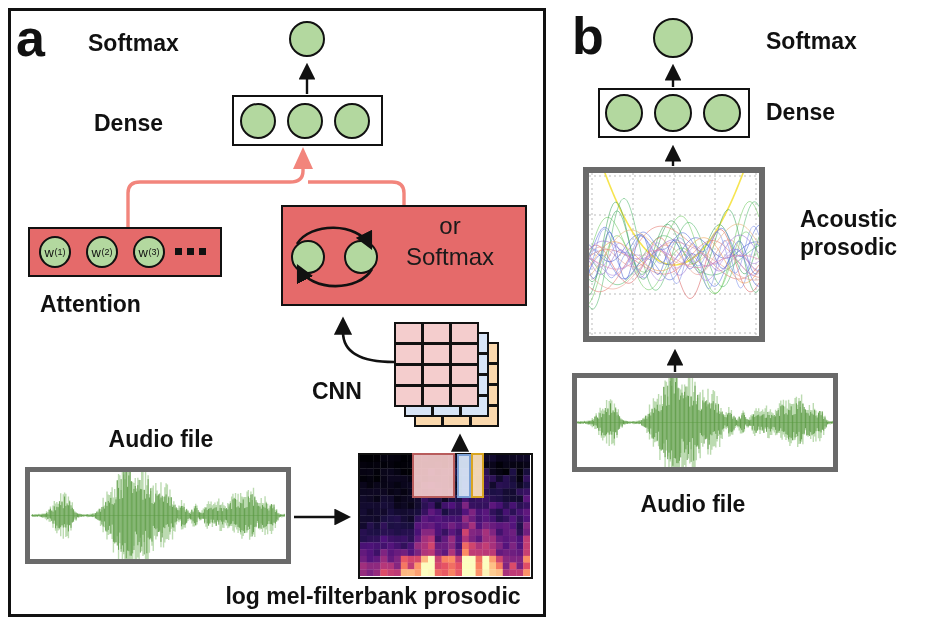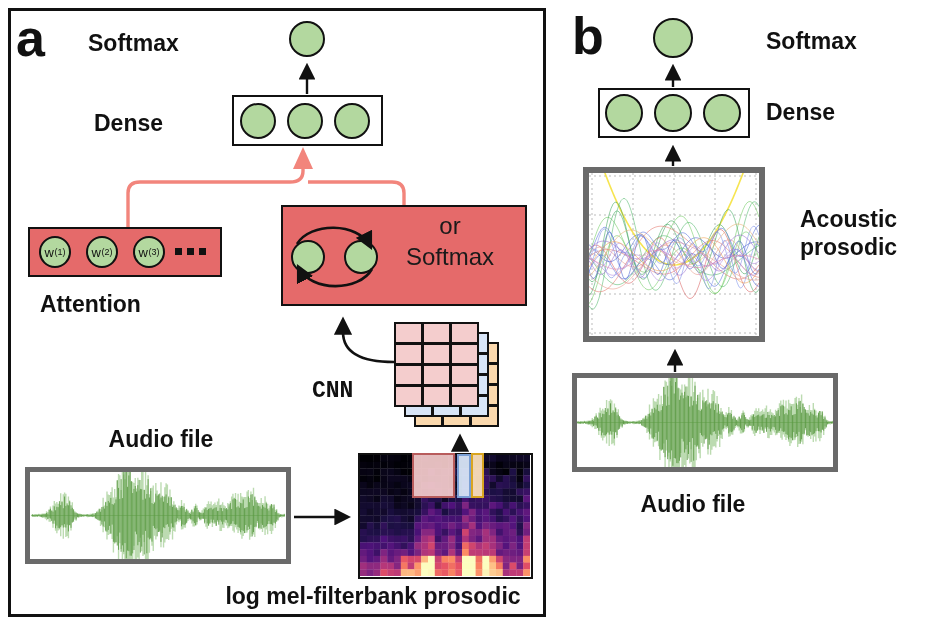--- a/index.html
+++ b/index.html
@@ -113,21 +113,21 @@
       <span></span>
       <span></span>
       <span></span>
       <span></span>
       <span></span>
       <span></span>
       <span></span>
       <span></span>
       <span></span>
     </div>
-  <div class="lbl" style="left:312px;top:378px;font-family:Liberation Mono, monospace;">CNN</div>
+  <div class="lbl" style="left:312px;top:378px;">CNN</div>
 
   <div class="lbl" style="left:96px;top:426px;width:130px;text-align:center;">Audio file</div>
   <div class="graybox" style="left:25px;top:467px;width:266px;height:97px;">
     <svg class="wave-svg wave" width="256" height="87" viewBox="0 0 256 88">
         <path d="M0,44H256" stroke="#57973f" stroke-width="1" fill="none"></path>
   <path d="M1.0,42.7V45.1M2.3,43.2V45.2M3.6,42.4V45.2M4.9,42.5V45.0M6.2,42.5V45.4M7.5,42.2V44.8M8.8,42.8V44.9M10.1,42.2V45.0M11.4,42.0V46.6M12.7,42.6V45.4M14.0,41.8V47.3M15.3,39.6V48.7M16.6,40.4V47.6M17.9,37.7V50.4M19.2,34.8V50.2M20.5,38.9V48.4M21.8,33.9V56.5M23.1,29.3V52.4M24.4,31.9V59.3M25.7,30.3V61.9M27.0,32.1V59.2M28.3,32.0V58.1M29.6,21.4V65.1M30.9,30.7V54.4M32.2,22.4V67.5M33.5,20.8V55.9M34.8,22.1V65.7M36.1,31.4V64.7M37.4,24.9V67.1M38.7,30.4V54.1M40.0,37.1V59.2M41.3,30.7V51.2M42.6,38.9V48.2M43.9,39.8V48.1M45.2,41.3V49.3M46.5,42.1V45.9M47.8,42.1V46.0M49.1,42.4V45.5M50.4,42.5V45.6M51.7,43.0V45.1M53.0,42.5V45.0M54.3,43.0V44.8M55.6,42.7V44.9M56.9,42.6V45.7M58.2,43.2V45.6M59.5,42.3V45.2M60.8,42.2V45.0M62.1,41.7V45.6M63.4,41.6V45.2M64.7,41.4V47.0M66.0,39.6V47.8M67.3,39.0V48.0M68.6,36.8V49.3M69.9,37.2V54.6M71.2,38.2V50.4M72.5,26.1V61.0M73.8,33.8V55.9M75.1,30.1V60.3M76.4,19.7V68.2M77.7,22.8V63.8M79.0,23.2V62.9M80.3,20.2V62.7M81.6,15.5V67.7M82.9,25.9V81.4M84.2,17.3V72.6M85.5,25.6V71.2M86.8,8.6V65.1M88.1,2.1V90.4M89.4,3.2V72.1M90.7,18.1V77.9M92.0,-4.8V110.3M93.3,2.5V83.1M94.6,7.3V114.3M95.9,-7.1V110.7M97.2,-8.1V106.9M98.5,-13.6V93.0M99.8,-1.9V106.8M101.1,10.1V89.9M102.4,9.8V95.3M103.7,11.0V74.6M105.0,6.0V89.8M106.3,16.8V91.9M107.6,5.9V86.5M108.9,18.8V90.4M110.2,8.0V66.6M111.5,-1.0V80.1M112.8,-4.2V84.9M114.1,18.1V70.7M115.4,-8.6V91.0M116.7,13.4V89.8M118.0,3.3V94.0M119.3,22.5V81.7M120.6,19.2V68.3M121.9,16.0V74.7M123.2,13.7V79.8M124.5,30.2V64.4M125.8,11.2V68.3M127.1,18.7V56.8M128.4,23.7V60.7M129.7,27.9V58.9M131.0,10.3V76.0M132.3,25.7V61.6M133.6,25.0V76.3M134.9,15.4V71.3M136.2,11.4V68.0M137.5,12.7V67.7M138.8,26.4V68.9M140.1,17.6V63.1M141.4,25.2V57.4M142.7,32.8V68.4M144.0,29.6V59.8M145.3,36.1V60.4M146.6,37.5V53.1M147.9,36.6V49.8M149.2,33.8V50.8M150.5,34.7V49.4M151.8,28.4V58.2M153.1,36.4V57.8M154.4,31.5V56.1M155.7,38.2V56.3M157.0,38.7V50.6M158.3,40.0V49.5M159.6,41.8V47.9M160.9,40.1V48.9M162.2,37.8V52.0M163.5,39.6V55.0M164.8,34.7V55.0M166.1,32.1V54.3M167.4,34.0V53.1M168.7,40.6V47.1M170.0,40.3V49.0M171.3,40.9V48.9M172.6,38.8V47.5M173.9,36.8V47.5M175.2,35.7V50.6M176.5,35.8V55.3M177.8,32.3V57.4M179.1,29.7V54.2M180.4,32.4V52.6M181.7,29.8V50.9M183.0,33.6V55.6M184.3,32.4V52.0M185.6,30.9V50.5M186.9,33.3V54.5M188.2,29.8V50.2M189.5,26.9V50.8M190.8,36.4V59.6M192.1,32.9V59.8M193.4,30.7V56.5M194.7,33.7V56.6M196.0,34.7V51.9M197.3,38.4V54.0M198.6,31.3V56.8M199.9,35.0V56.2M201.2,29.5V54.6M202.5,24.7V54.6M203.8,22.1V59.3M205.1,26.0V61.3M206.4,21.3V56.0M207.7,28.0V58.2M209.0,21.9V61.6M210.3,30.0V59.2M211.6,21.2V63.2M212.9,24.7V67.6M214.2,25.6V64.7M215.5,25.4V58.2M216.8,25.2V61.7M218.1,19.6V61.2M219.4,18.2V58.6M220.7,26.3V68.5M222.0,19.6V65.4M223.3,28.4V62.4M224.6,15.9V63.3M225.9,24.5V65.7M227.2,30.5V54.6M228.5,34.7V51.7M229.8,31.4V56.5M231.1,31.4V58.2M232.4,26.4V52.2M233.7,31.4V60.6M235.0,31.7V56.9M236.3,24.6V63.6M237.6,30.2V58.1M238.9,32.1V62.9M240.2,36.7V52.6M241.5,33.2V59.7M242.8,32.5V62.7M244.1,33.1V59.5M245.4,35.1V51.3M246.7,38.1V56.6M248.0,37.3V47.8M249.3,41.1V49.3M250.6,41.6V46.3M251.9,43.0V45.5M253.2,43.3V45.9M254.5,43.2V44.9M255.8,42.3V45.5" stroke="#a5cf97" stroke-width="1.4" opacity="0.75" fill="none"></path>
   <path d="M1.0,42.9V45.0M2.3,43.3V45.0M3.6,43.3V45.2M4.9,43.4V44.9M6.2,43.5V44.9M7.5,42.9V44.5M8.8,43.2V45.4M10.1,43.2V45.7M11.4,42.8V45.4M12.7,42.2V45.9M14.0,42.5V45.7M15.3,41.4V45.8M16.6,42.2V47.7M17.9,38.4V46.3M19.2,37.1V47.1M20.5,39.1V49.6M21.8,40.1V52.2M23.1,34.7V49.2M24.4,38.7V56.9M25.7,35.2V54.2M27.0,35.6V56.5M28.3,29.5V56.9M29.6,33.5V55.8M30.9,29.8V53.7M32.2,36.6V56.2M33.5,24.8V52.8M34.8,34.3V56.2M36.1,32.9V53.3M37.4,33.7V60.1M38.7,29.0V53.6M40.0,33.7V56.5M41.3,36.2V51.0M42.6,37.7V50.3M43.9,40.9V46.0M45.2,41.1V48.0M46.5,41.9V45.6M47.8,42.6V45.8M49.1,42.3V45.0M50.4,42.9V45.2M51.7,43.2V44.8M53.0,43.4V45.1M54.3,43.3V44.5M55.6,43.1V44.8M56.9,42.9V44.8M58.2,43.1V45.2M59.5,43.4V45.0M60.8,43.1V45.1M62.1,42.4V45.6M63.4,43.2V45.0M64.7,41.7V46.8M66.0,40.7V47.4M67.3,40.8V48.6M68.6,37.6V49.0M69.9,40.2V49.1M71.2,35.4V53.2M72.5,35.1V55.1M73.8,37.0V50.0M75.1,30.6V59.2M76.4,34.3V60.3M77.7,29.3V58.6M79.0,30.9V54.5M80.3,26.2V62.1M81.6,32.4V53.2M82.9,33.0V70.6M84.2,31.6V71.4M85.5,27.7V70.9M86.8,8.3V74.4M88.1,16.1V78.7M89.4,27.2V61.3M90.7,7.2V80.7M92.0,26.4V74.2M93.3,-3.2V80.7M94.6,-8.9V71.9M95.9,-8.4V87.3M97.2,15.0V79.5M98.5,3.5V80.0M99.8,-3.6V84.6M101.1,9.2V84.7M102.4,21.3V82.3M103.7,17.1V78.9M105.0,14.2V60.3M106.3,19.8V63.0M107.6,13.3V74.1M108.9,8.0V70.8M110.2,17.1V81.5M111.5,17.4V75.5M112.8,28.1V63.5M114.1,18.0V83.4M115.4,26.9V59.6M116.7,22.3V82.2M118.0,7.2V66.4M119.3,25.8V68.1M120.6,16.4V67.0M121.9,31.4V70.4M123.2,32.4V54.5M124.5,31.1V56.7M125.8,21.9V57.9M127.1,24.0V65.1M128.4,22.6V60.7M129.7,21.8V60.3M131.0,25.8V70.7M132.3,24.1V66.2M133.6,30.0V56.0M134.9,24.8V56.8M136.2,22.7V53.4M137.5,31.4V52.8M138.8,24.8V55.4M140.1,34.1V60.5M141.4,25.7V52.0M142.7,35.3V55.9M144.0,33.8V56.2M145.3,33.0V51.0M146.6,35.8V50.1M147.9,38.5V46.9M149.2,38.8V48.2M150.5,36.1V47.8M151.8,34.4V54.9M153.1,34.3V53.1M154.4,35.4V53.7M155.7,40.2V53.0M157.0,37.3V51.8M158.3,38.9V47.5M159.6,41.3V46.5M160.9,42.2V47.5M162.2,38.5V48.1M163.5,40.7V49.9M164.8,36.8V51.6M166.1,34.3V53.7M167.4,36.5V50.7M168.7,38.6V45.9M170.0,40.8V47.5M171.3,41.4V47.9M172.6,41.8V46.9M173.9,41.2V47.2M175.2,37.8V52.0M176.5,35.9V47.4M177.8,38.5V52.0M179.1,37.3V54.3M180.4,36.7V51.8M181.7,36.2V48.1M183.0,37.8V51.3M184.3,37.0V48.3M185.6,36.1V52.1M186.9,35.7V54.3M188.2,39.4V48.9M189.5,39.2V53.3M190.8,33.5V48.7M192.1,36.5V50.2M193.4,39.6V53.0M194.7,36.5V50.3M196.0,37.2V48.3M197.3,36.5V48.8M198.6,37.8V51.3M199.9,32.6V54.7M201.2,31.4V53.0M202.5,37.4V52.3M203.8,27.7V49.8M205.1,26.8V52.7M206.4,27.2V53.4M207.7,35.7V53.1M209.0,34.7V55.6M210.3,36.1V56.4M211.6,31.3V60.9M212.9,31.7V58.7M214.2,27.8V59.7M215.5,36.6V61.8M216.8,36.1V53.6M218.1,35.5V59.0M219.4,24.8V55.4M220.7,30.5V57.7M222.0,22.9V53.4M223.3,22.4V65.2M224.6,34.2V60.8M225.9,25.5V55.6M227.2,28.5V55.9M228.5,30.9V49.7M229.8,34.2V57.1M231.1,34.9V56.5M232.4,37.1V57.5M233.7,33.4V53.6M235.0,35.1V56.2M236.3,36.2V55.5M237.6,31.6V54.8M238.9,37.2V52.8M240.2,39.0V49.7M241.5,34.6V52.7M242.8,32.5V52.8M244.1,36.7V54.0M245.4,32.9V51.2M246.7,40.5V52.2M248.0,38.9V50.3M249.3,41.9V48.3M250.6,43.1V45.6M251.9,42.8V45.1M253.2,42.8V44.7M254.5,43.0V45.1M255.8,42.8V44.6" stroke="#57973f" stroke-width="0.9" opacity="0.95" fill="none"></path>
       </svg>
   </div>
 

